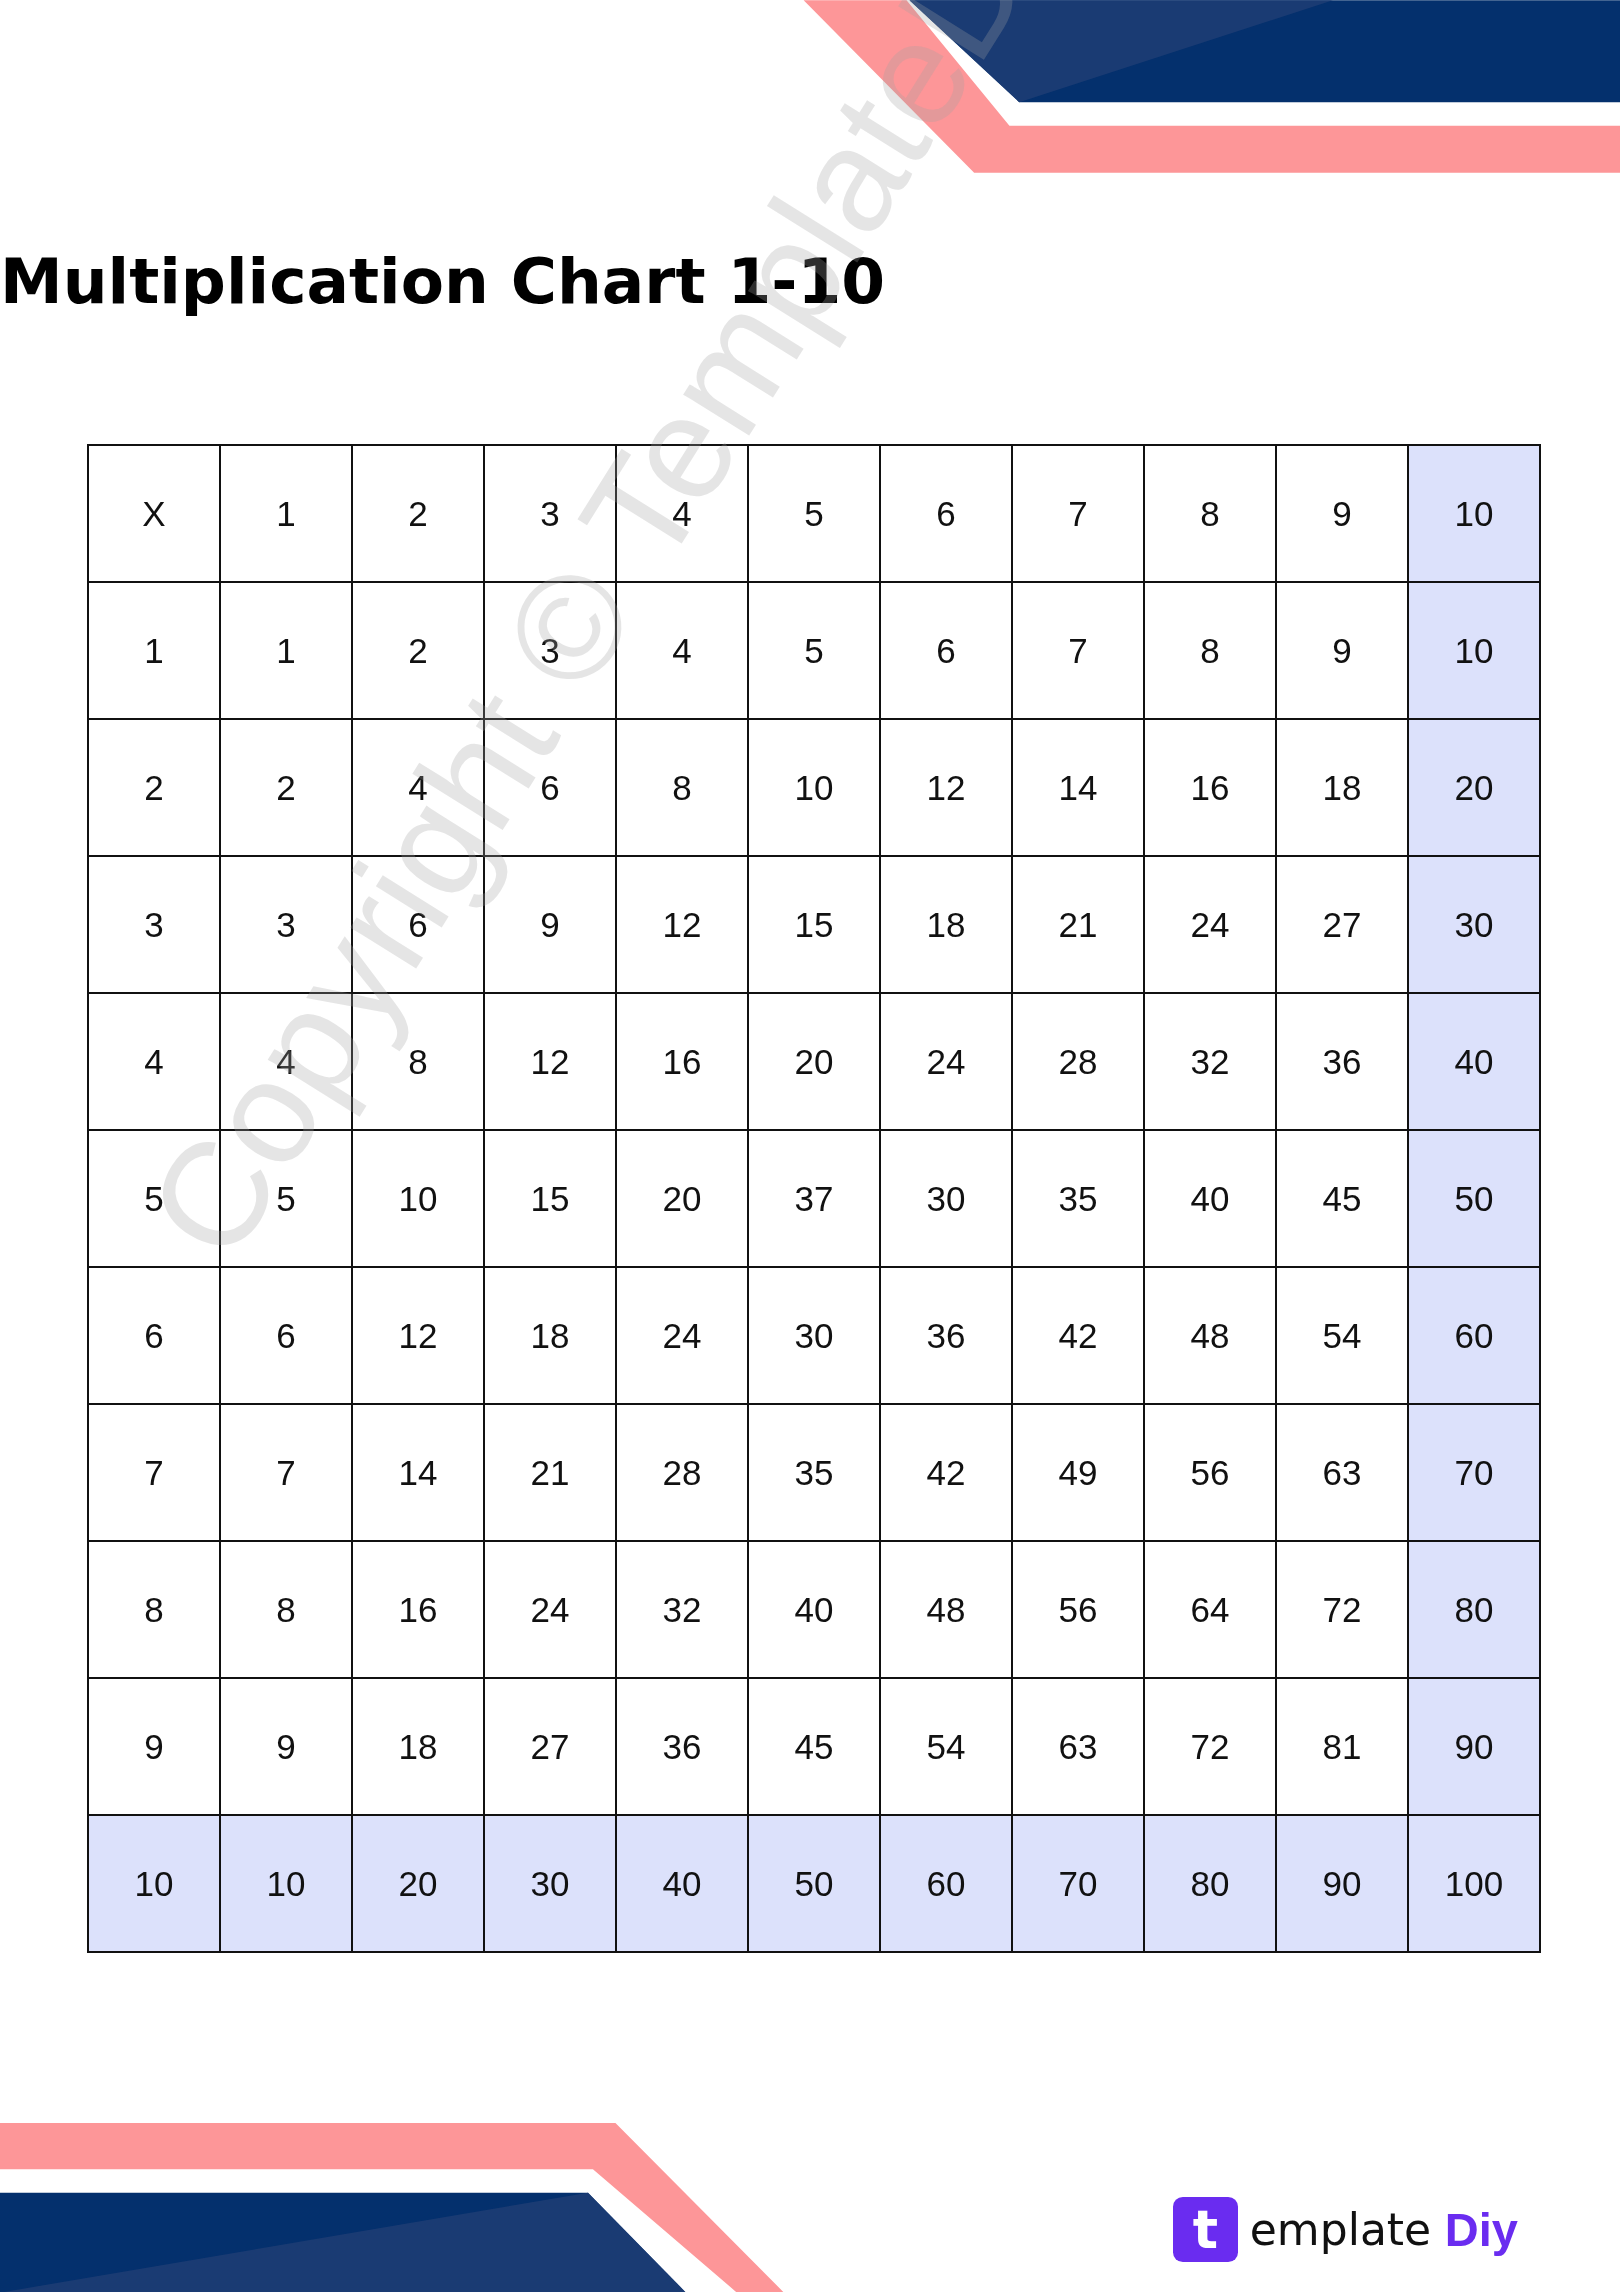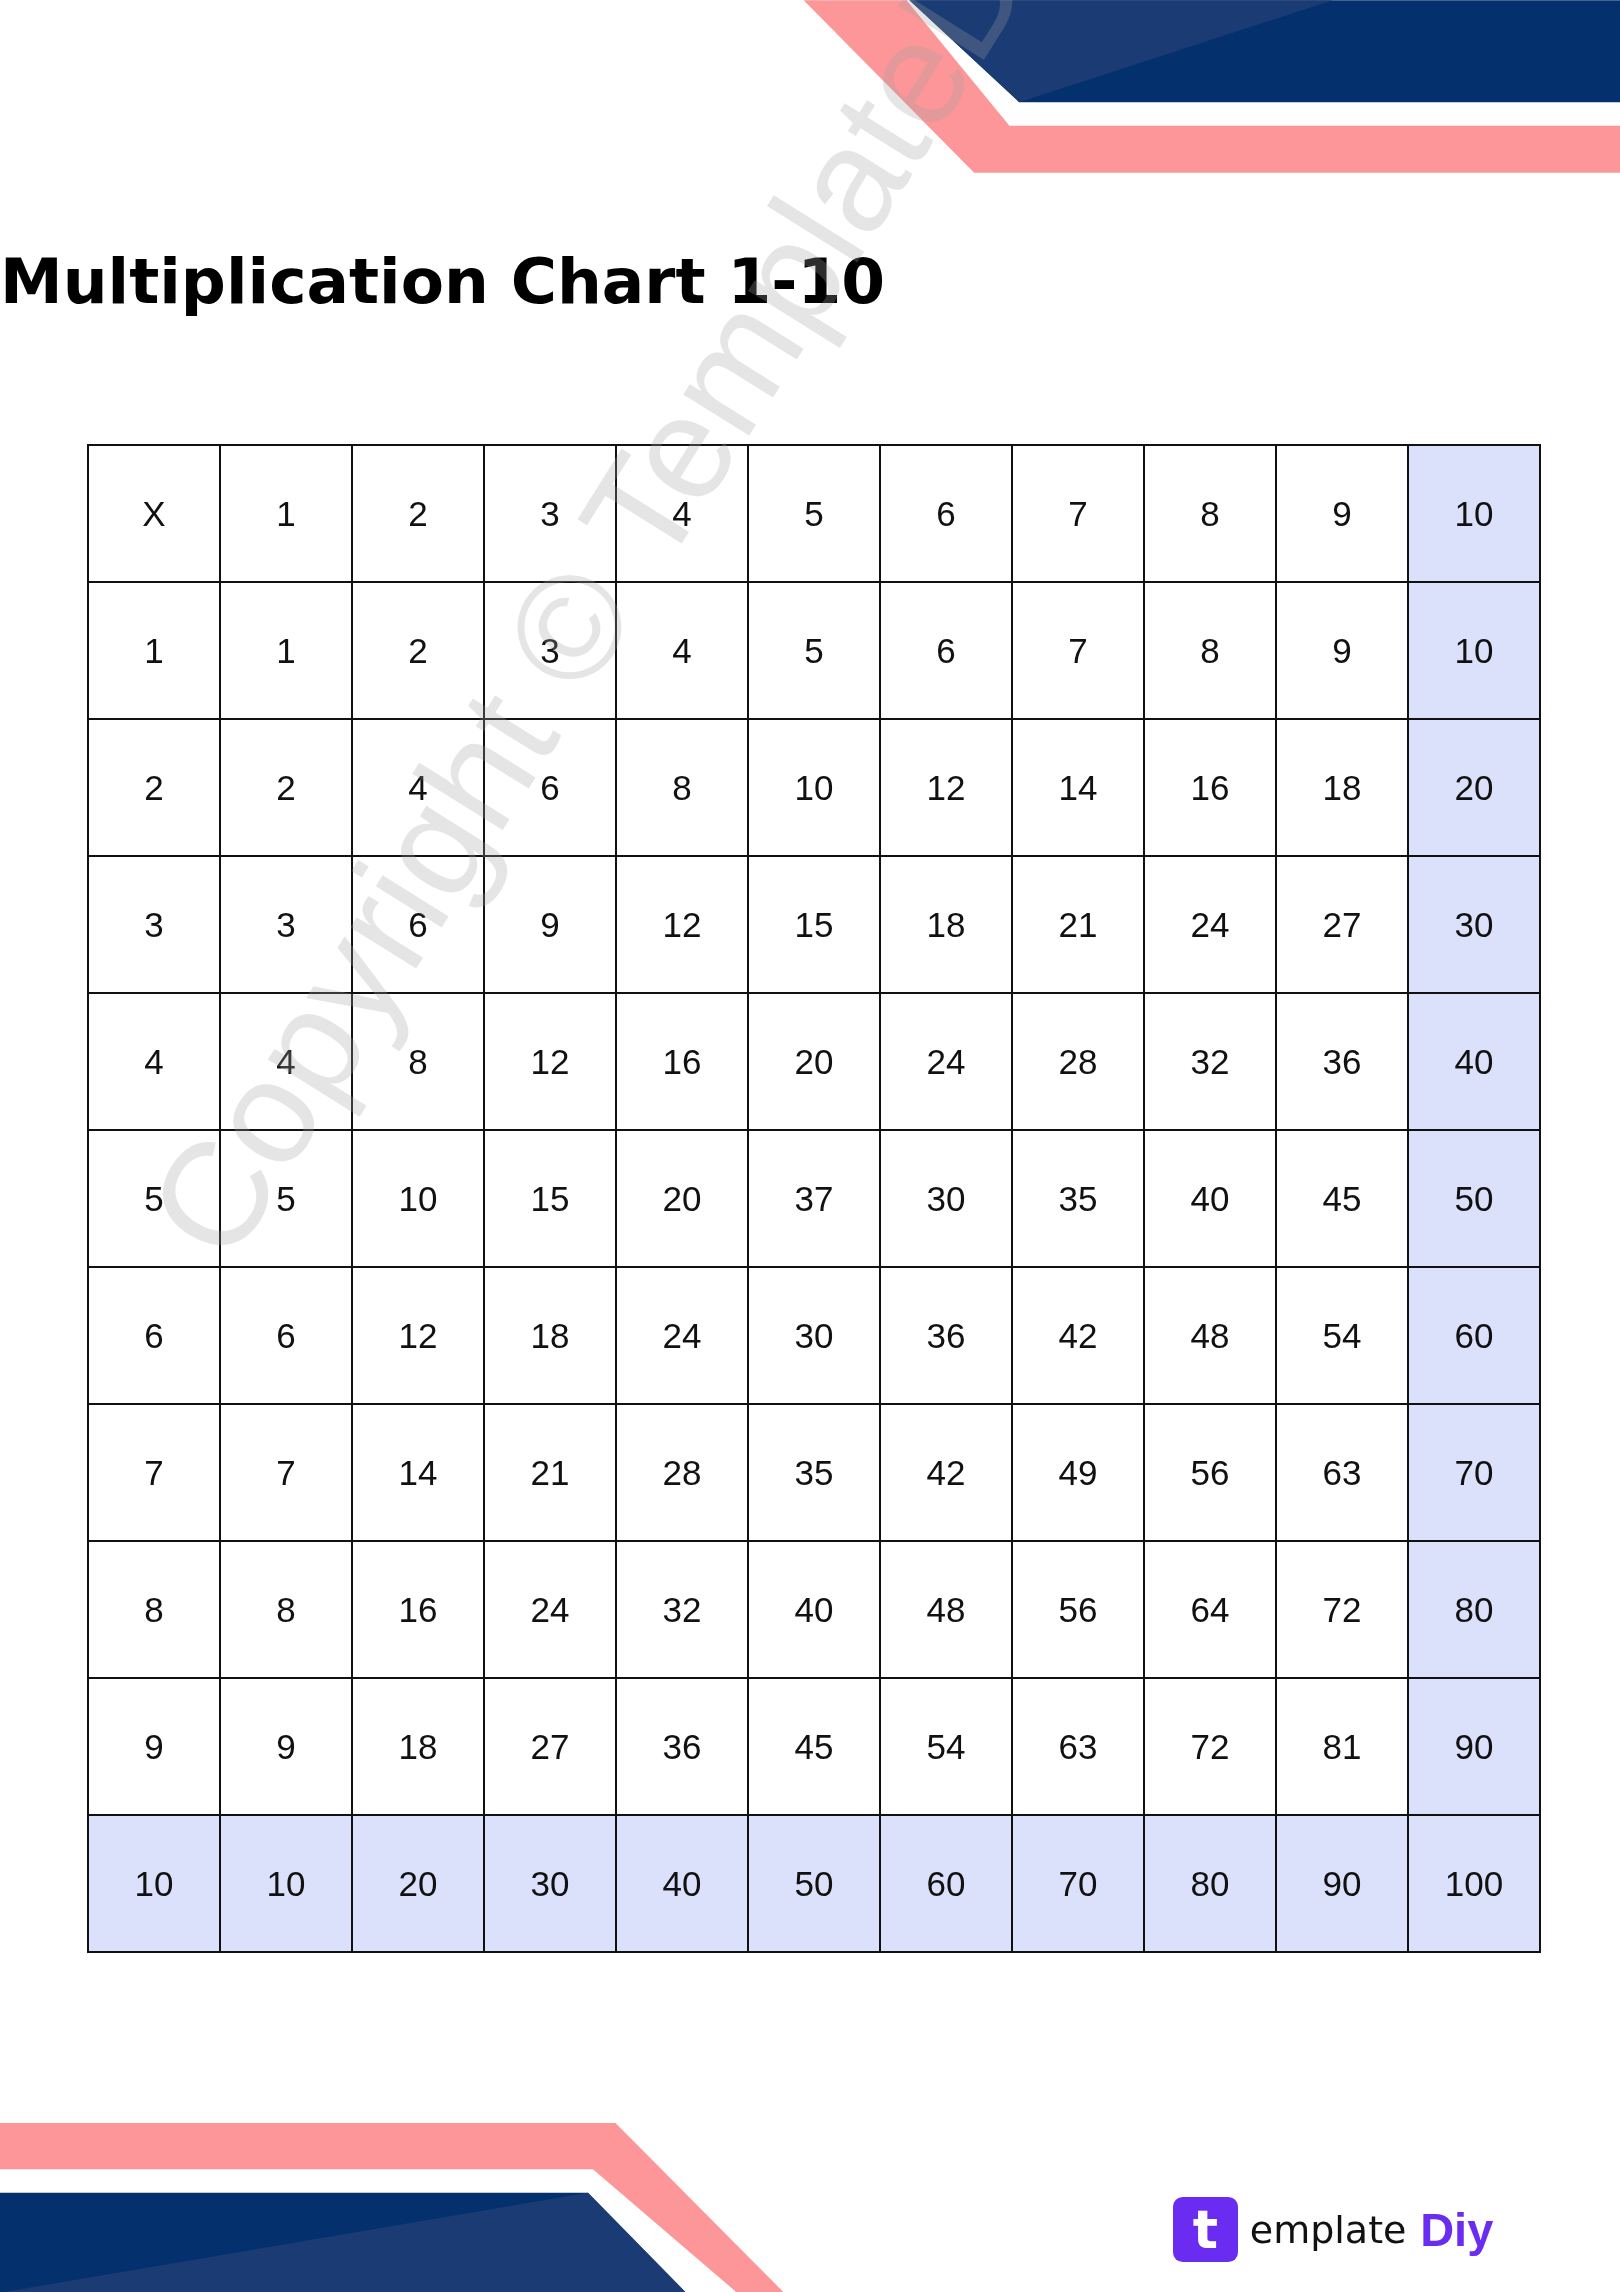--- a/index.html
+++ b/index.html
@@ -30,21 +30,21 @@
     font-family: "Liberation Sans", sans-serif; font-size: 147px;
     color: rgba(160,160,160,0.28); white-space: nowrap; pointer-events: none;
   }
   .logo { position: absolute; left: 1173px; top: 2197px; display: flex; align-items: center; }
   .logo-badge {
     width: 65px; height: 65px; border-radius: 9.8px; background: #6a2cf0;
     color: #fff; font-family: "DejaVu Sans", sans-serif; font-weight: bold;
     font-size: 53px; display: flex; align-items: center; justify-content: center;
     line-height: 1;
   }
-  .logo-text { margin-left: 11.8px; font-family: "DejaVu Sans", sans-serif; font-size: 38px; color: #111; }
+  .logo-text { margin-left: 11.8px; font-family: "DejaVu Sans", sans-serif; font-size: 44px; color: #111; }
   .logo-accent { margin-left: 13.7px; font-family: Liberation Sans, sans-serif; font-weight: bold; font-size: 47px; }
 </style>
 </head>
 <body>
 
 <svg class="deco" width="1620" height="2293" viewBox="0 0 1653 2339">
 
   <polygon points="820,0 925,0 1030,128 1653,128 1653,176 994,176" fill="#fd9698"></polygon>
 
   <polygon points="928,0 1653,0 1653,104 1040,104" fill="#04306d"></polygon>

